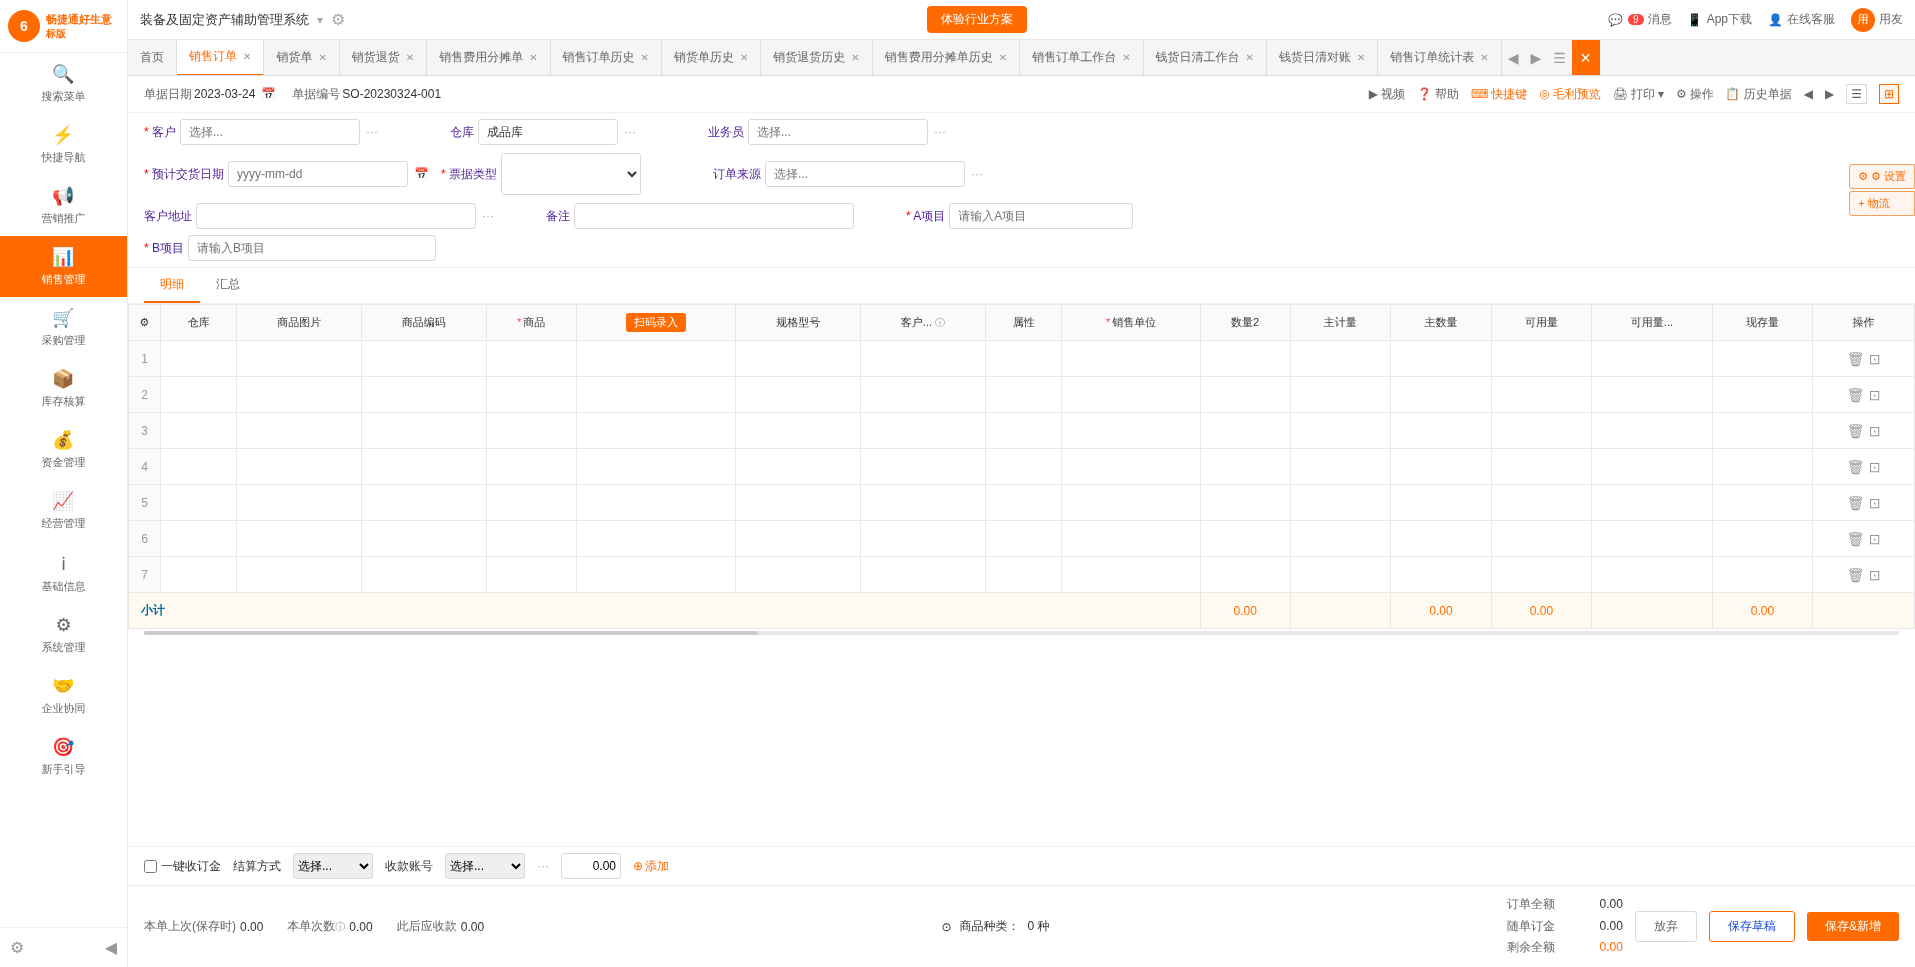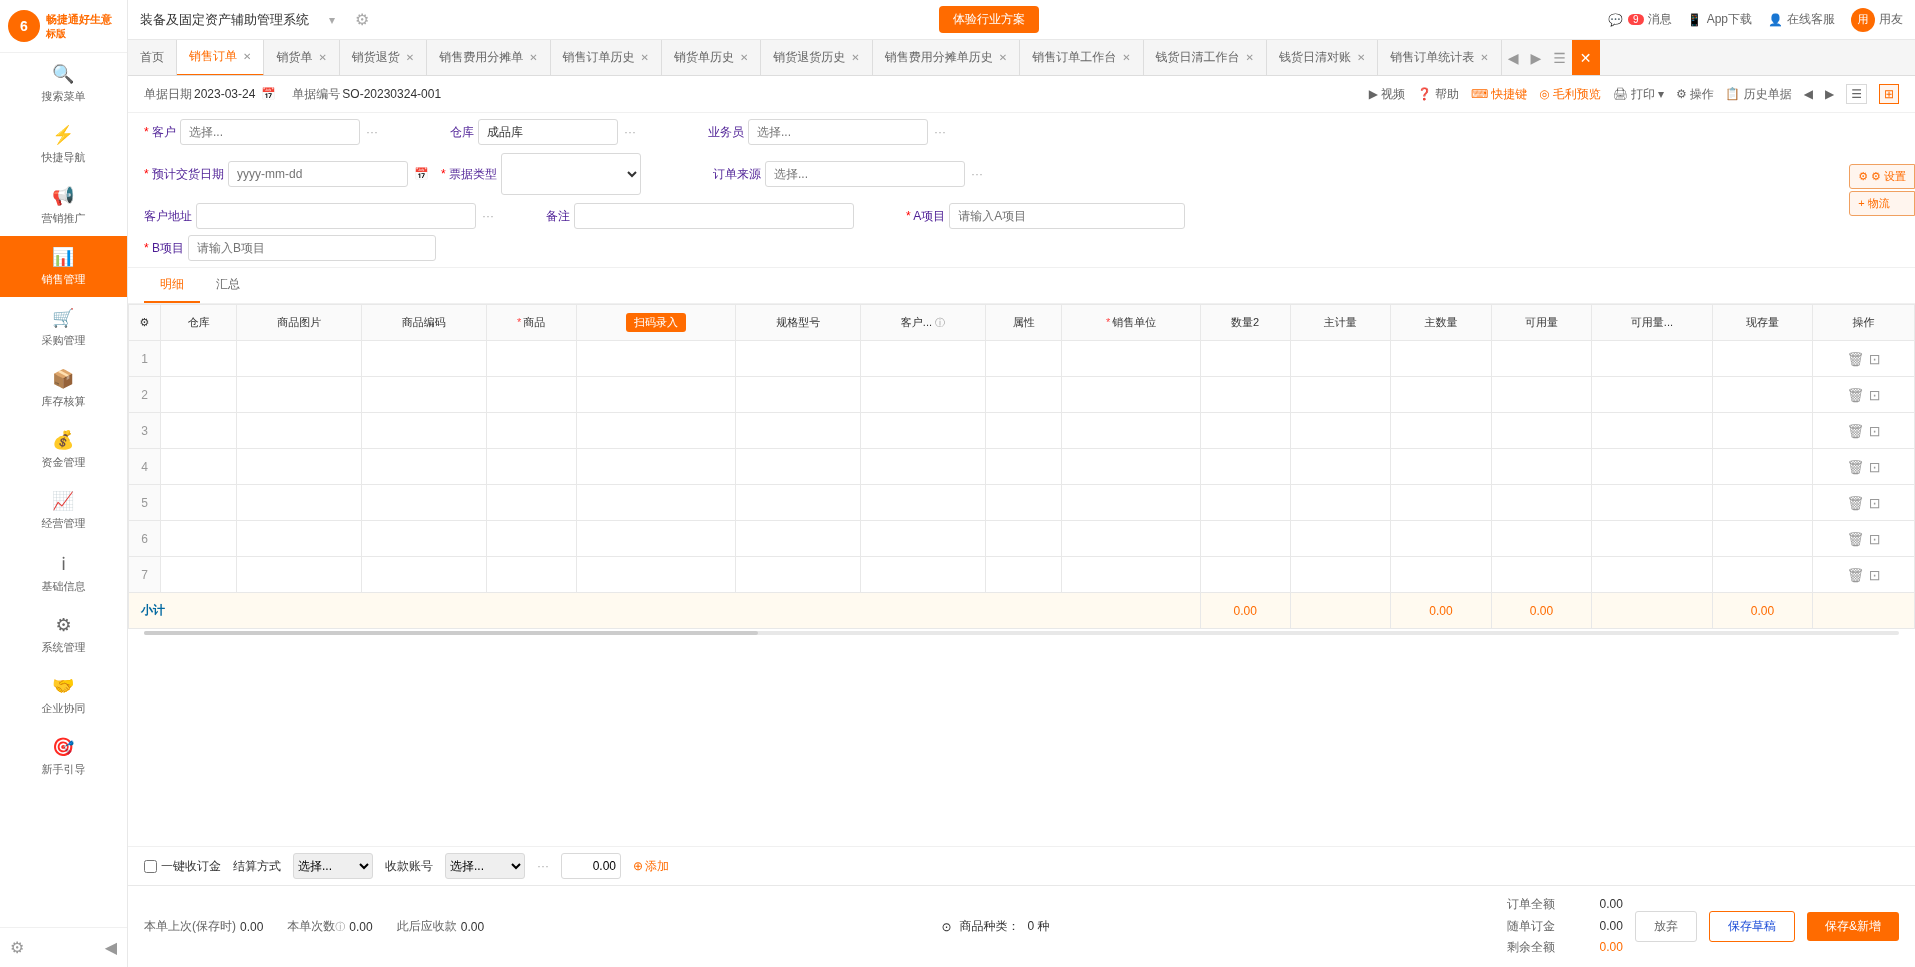--- a/index.html
+++ b/index.html
@@ -16,21 +16,21 @@
     .sidebar-item .icon { font-size: 18px; }
     .sidebar-item .label { font-size: 11px; text-align: center; }
     .sidebar-bottom { padding: 10px; display: flex; justify-content: space-between; align-items: center; border-top: 1px solid #f0f0f0; }
     .sidebar-bottom-icon { color: #999; font-size: 16px; cursor: pointer; }
 
     
     .main { flex: 1; display: flex; flex-direction: column; overflow: hidden; }
 
     
     .topbar { height: 40px; background: #fff; display: flex; align-items: center; padding: 0 12px; border-bottom: 1px solid #e8e8e8; gap: 8px; justify-content: space-between; }
-    .topbar-left { display: flex; align-items: center; gap: 20px; justify-content: center; }
+    .topbar-left { display: flex; align-items: center; gap: 8px; justify-content: center; }
     .system-name { font-size: 13px; color: #333; }
     .btn-orange { background: #ff6b00; color: white; border: none; padding: 5px 14px; border-radius: 4px; cursor: pointer; font-size: 12px; }
     .topbar-right { display: flex; align-items: center; gap: 16px; color: #666; font-size: 12px; }
     .topbar-right-item { display: flex; align-items: center; gap: 4px; cursor: pointer; }
     .badge { background: #ff4444; color: white; border-radius: 8px; padding: 0 4px; font-size: 10px; min-width: 16px; text-align: center; }
 
     
     .tabbar { height: 36px; background: #f5f5f5; display: flex; align-items: center; border-bottom: 1px solid #ddd; overflow-x: hidden; }
     .tab { padding: 0 12px; height: 36px; display: flex; align-items: center; gap: 4px; cursor: pointer; font-size: 12px; color: #666; border-right: 1px solid #ddd; white-space: nowrap; flex-shrink: 0; }
     .tab.active { background: #fff; color: #ff6b00; border-bottom: 2px solid #ff6b00; }
@@ -352,21 +352,21 @@
           <span class="field-label">客户地址</span>
           <input class="field-input" style="width: 280px;" readonly="">
           <span class="dots">···</span>
         </div>
         <div class="field-group" style="margin-left:40px;">
           <span class="field-label">备注</span>
           <input class="field-input" style="width: 280px;">
         </div>
         <div class="field-group" style="margin-left:40px;">
           <span class="field-label req">A项目</span>
-          <input class="field-input" style="width: 236px;" placeholder="请输入A项目">
+          <input class="field-input" style="width: 184px;" placeholder="请输入A项目">
         </div>
       </div>
       <div style="display:flex;gap:12px;">
         <div class="field-group">
           <span class="field-label req">B项目</span>
           <input class="field-input" style="width: 248px;" placeholder="请输入B项目">
         </div>
       </div>
     </div>
 

